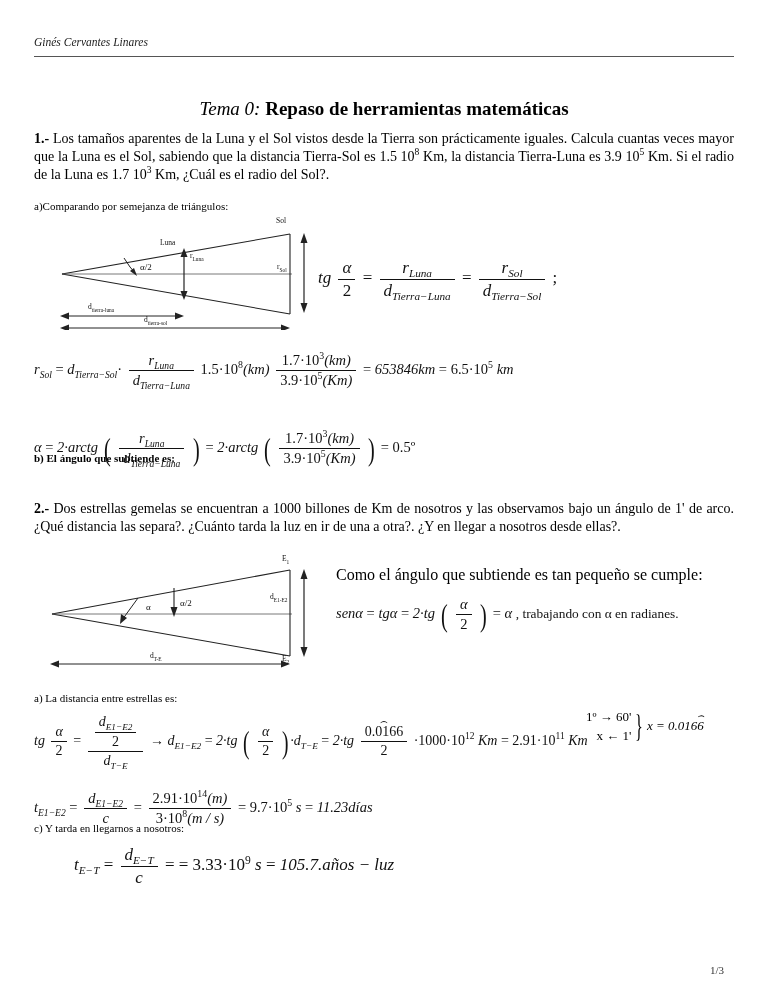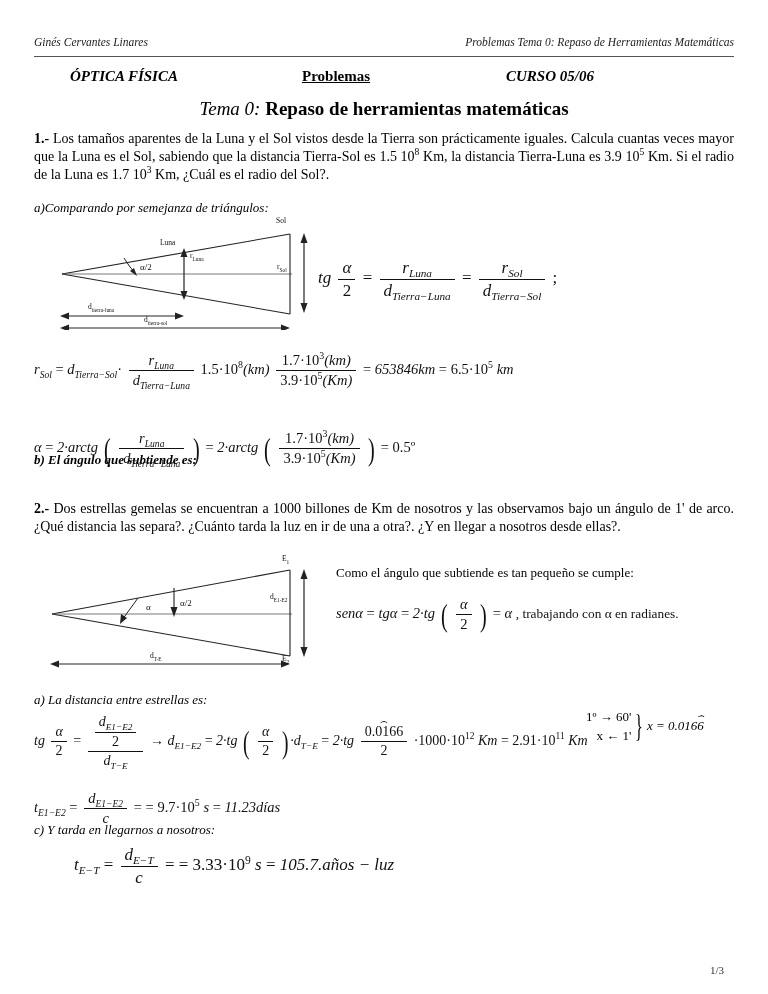--- a/index.html
+++ b/index.html
@@ -68,22 +68,21 @@
     left: 34px;
     width: 700px;
     font-size: 14px;
     line-height: 1.30;
     text-align: justify;
   }
   .para b { font-weight: bold; }
   .lbl {
     position: absolute;
     left: 34px;
-    font-size: 13px;
-    font-style: italic;
+    font-size: 11px;
   }
   .lbl b { font-weight: bold; }
   sup { font-size: 0.68em; vertical-align: super; line-height: 0; }
   sub { font-size: 0.66em; vertical-align: sub; line-height: 0; }
 
   
   .math {
     position: absolute;
     font-family: "Liberation Serif", "DejaVu Serif", serif;
     font-size: 14px;
@@ -172,28 +171,22 @@
     color: #333;
   }
 </style>
 </head>
 <body>
 
 <div class="page">
 
   <div class="hdr">
     <span class="hdr-left">Ginés Cervantes Linares</span>
-    <span class="hdr-right">Problemas Tema 0: Repaso de Herramientas Matemáticas</span>
-  </div>
-
-  <div class="titlerow">
-    <span class="t-optica">ÓPTICA FÍSICA</span>
-    <span class="t-problems">Problemas</span>
-    <span class="t-curso">CURSO 05/06</span>
-  </div>
+  </div>
+
 
   <div class="subtitle">
     <i>Tema 0:</i>
     <b>Repaso de herramientas matemáticas</b>
   </div>
 
   <div class="para" style="top:130px;">
     <b>1.-</b><span> Los tamaños aparentes de la Luna y el Sol vistos desde la Tierra son prácticamente iguales. Calcula cuantas veces mayor que la Luna es el Sol, sabiendo que la distancia Tierra-Sol es 1.5 10</span><sup>8</sup><span> Km, la distancia Tierra-Luna es 3.9 10</span><sup>5</sup><span> Km. Si el radio de la Luna es 1.7 10</span><sup>3</sup><span> Km, ¿Cuál es el radio del Sol?.</span>
   </div>
 
@@ -324,21 +317,21 @@
       <polygon points="248,106 239,102.5 239,109.5" fill="#222"></polygon>
     </svg>
     <span class="dlabel" style="left:240px; top:-4px;"><span>E</span><sub>1</sub></span>
     <span class="dlabel" style="left:240px; top:96px;"><span>E</span><sub>2</sub></span>
     <span class="dlabel med" style="left:104px; top:44px;">α</span>
     <span class="dlabel med" style="left:138px; top:40px;">α/2</span>
     <span class="dlabel" style="left:228px; top:34px;"><span>d</span><sub>E1-E2</sub></span>
     <span class="dlabel" style="left:108px; top:93px;"><span>d</span><sub>T-E</sub></span>
   </div>
 
-  <div style="position:absolute; left:336px; top:565px; width:400px; font-size:13px; text-align:justify; line-height:1.3;">Como el ángulo que subtiende es tan pequeño se cumple:</div>
+  <div style="position:absolute; left:336px; top:565px; width:400px; font-size:16px; text-align:justify; line-height:1.3;">Como el ángulo que subtiende es tan pequeño se cumple:</div>
 
   <div class="math" style="left:336px; top:596px; font-size:14.5px;">
     <span class="mi">sen</span><span class="mi">α</span>
     <span class="mn">=</span>
     <span class="mi">tg</span><span class="mi">α</span>
     <span class="mn">=</span>
     <span class="mi">2·tg</span>
     <span class="paren">(</span>
     <span class="frac"><span class="num mi">α</span><span class="den mn">2</span></span>
     <span class="paren">)</span>
@@ -386,20 +379,24 @@
 
 
   <div class="math" style="left:34px; top:790px; font-size:14.5px;">
     <span class="mi"><span>t</span><sub>E1−E2</sub></span>
     <span class="mn">=</span>
     <span class="frac">
       <span class="num mi"><span>d</span><sub>E1−E2</sub></span>
       <span class="den mi">c</span>
     </span>
     <span class="mn">=</span>
+    <span class="frac">
+      <span class="num"><span class="mn">2.91·10</span><sup>14</sup><span class="mi">(m)</span></span>
+      <span class="den"><span class="mn">3·10</span><sup>8</sup><span class="mi">(m / s)</span></span>
+    </span>
     <span class="mn">=</span>
     <span class="mn">9.7·10</span><sup>5</sup>
     <span class="mi">s</span>
     <span class="mn">=</span>
     <span class="mi">11.23días</span>
   </div>
 
   <div class="lbl" style="top:822px;">c) Y tarda en llegarnos a nosotros:</div>
 
   <div class="math" style="left:34px; top:845px; font-size:17px;margin-left:40px;">

